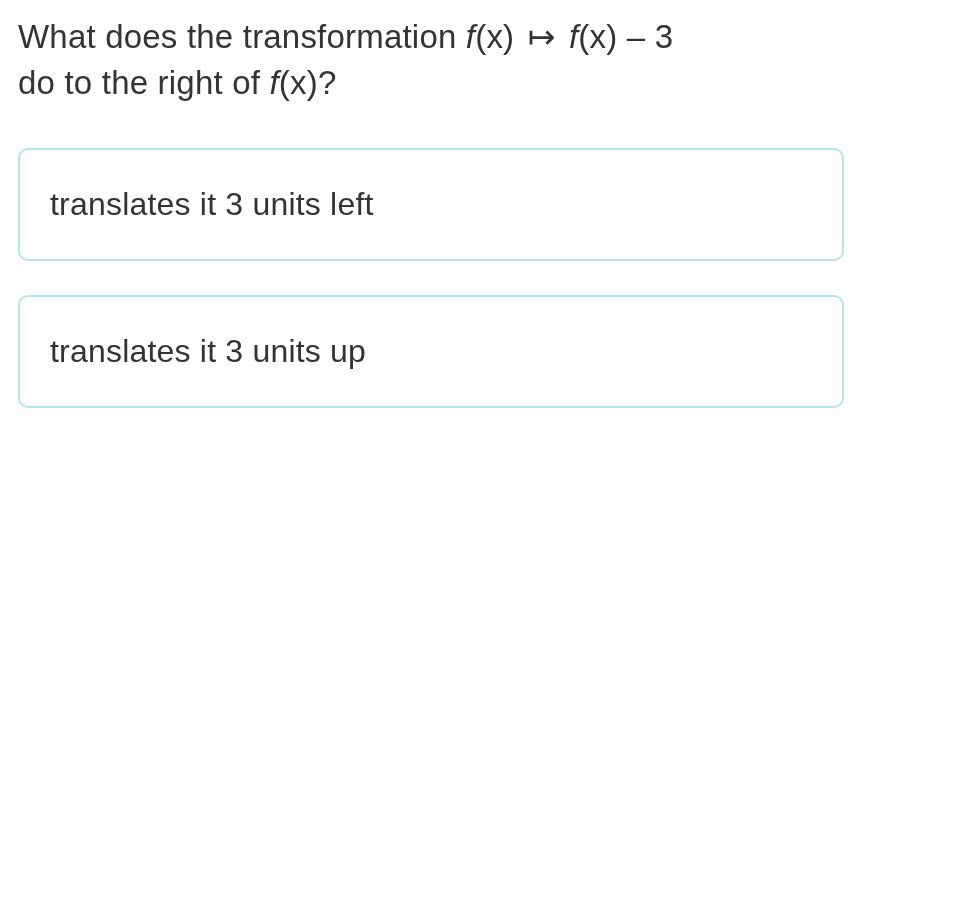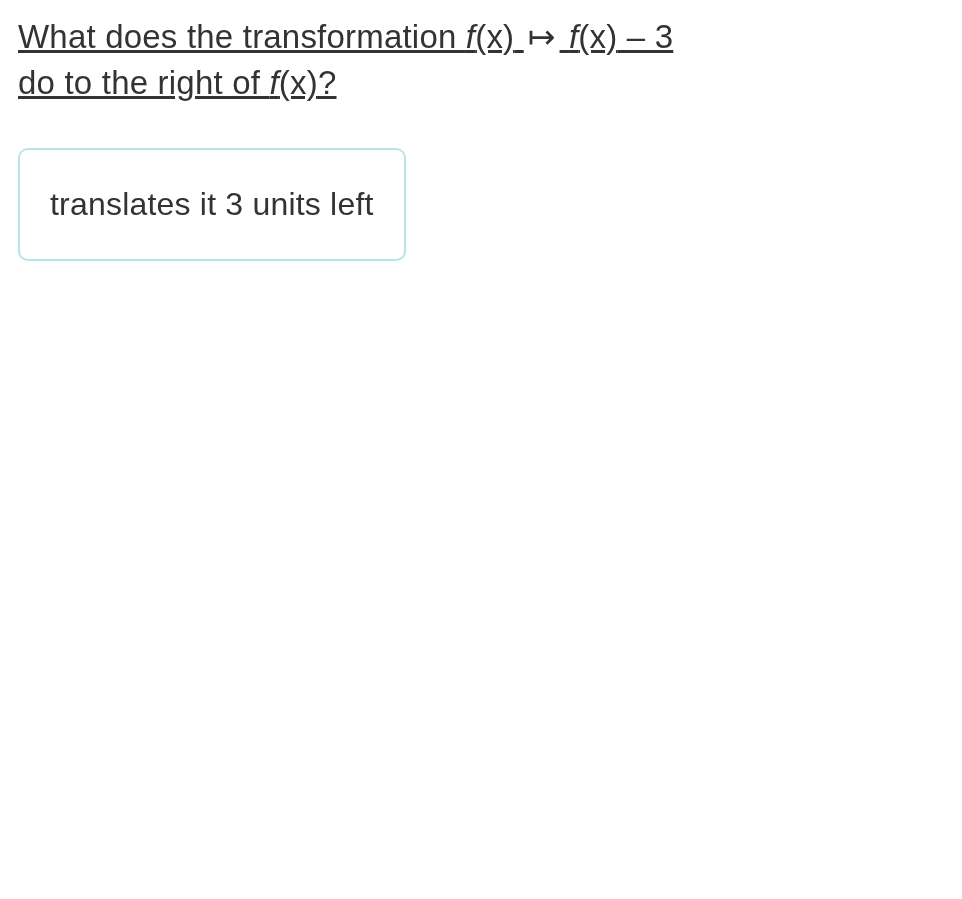--- a/index.html
+++ b/index.html
@@ -12,35 +12,34 @@
     font-family: Verdana, Geneva, sans-serif;
     padding: 14px 18px;
     width: 962px;
   }
   .question {
     font-size: 33px;
     color: #333333;
     line-height: 1.4;
     margin-bottom: 42px;
     letter-spacing: 0.2px;
-    text-decoration: underline;
   }
   .fx {
     font-style: italic;
     font-family: Verdana, Geneva, sans-serif;
   }
   .mapsto {
     display: inline-block;
     position: relative;
     font-style: normal;
     margin: 0 4px;
   }
   .options {
     display: flex;
-    flex-direction: row;
+    flex-direction: column;
     gap: 34px;
     width: 826px;
   }
   .option {
     border: 2px solid #b4e6e6;
     border-radius: 10px;
     background: #ffffff;
     padding: 36px 30px 36px 30px;
     font-size: 32px;
     color: #333333;
@@ -58,13 +57,16 @@
   <span class="mapsto">↦</span>
   <span class="fx">f</span><span>(x)</span><span> – 3</span>
   <br>
   <span>do to the right of </span><span class="fx">f</span><span>(x)</span><span>?</span>
 </div>
 
 <div class="options">
   <button class="option">
     <span>translates it 3 units left</span>
   </button>
+  <button class="option">
+    <span>translates it 3 units up</span>
+  </button>
 </div>
 
 </body></html>

